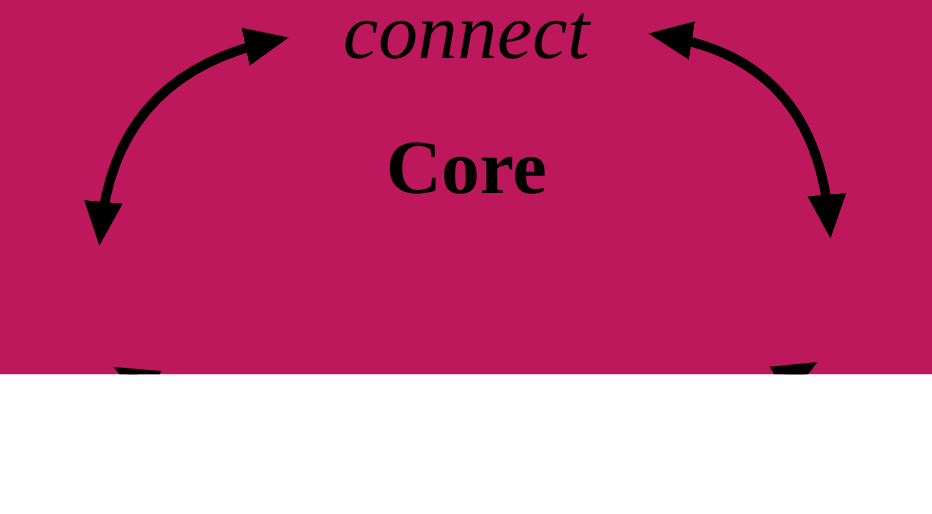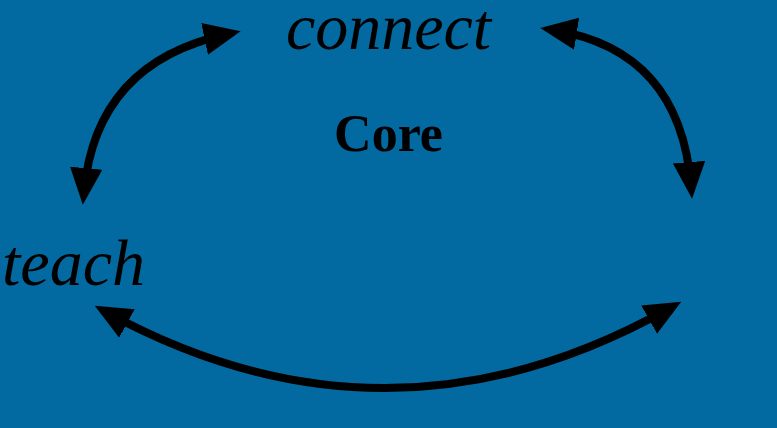--- a/index.html
+++ b/index.html
@@ -3,22 +3,22 @@
 <meta charset="utf-8">
 <style>
   html, body {
     margin: 0;
     padding: 0;
     background: #ffffff;
   }
   .canvas {
     position: relative;
     width: 777px;
-    height: 428px;
-    background: #0369a1;
+    height: 312px;
+    background: #be185d;
     overflow: hidden;
     font-family: "Liberation Serif", serif;
     color: #000000;
   }
   svg.arrows {
     position: absolute;
     left: 0;
     top: 0;
     width: 777px;
     height: 428px;
@@ -29,21 +29,21 @@
     white-space: nowrap;
     line-height: 1;
     user-select: none;
   }
   .node-label {
     font-style: italic;
     font-size: 66px;
   }
   .center-title {
     font-weight: bold;
-    font-size: 52px;
+    font-size: 64px;
     left: 50%;
     transform: translateX(-50%);
   }
   .centered-x {
     left: 50%;
     transform: translateX(-50%);
   }
 </style>
 </head>
 <body>
@@ -59,19 +59,18 @@
 
     <path d="M 84 192 Q 96 62 228 34" fill="none" stroke="#000000" stroke-width="8" marker-start="url(#ah)" marker-end="url(#ah)"></path>
 
     <path d="M 553 30 Q 680 50 691 186" fill="none" stroke="#000000" stroke-width="8" marker-start="url(#ah)" marker-end="url(#ah)"></path>
 
     <path d="M 106 312 Q 388 466 670 308" fill="none" stroke="#000000" stroke-width="8" marker-start="url(#ah)" marker-end="url(#ah)"></path>
   </svg>
 
   <div class="label node-label centered-x" style="top: -6px;">connect</div>
 
-  <div class="label node-label" style="left: 2px; top: 230px;">teach</div>
 
 
   <div class="label center-title" style="top: 108px;">Core</div>
 
 
 </div>
 
 </body></html>

